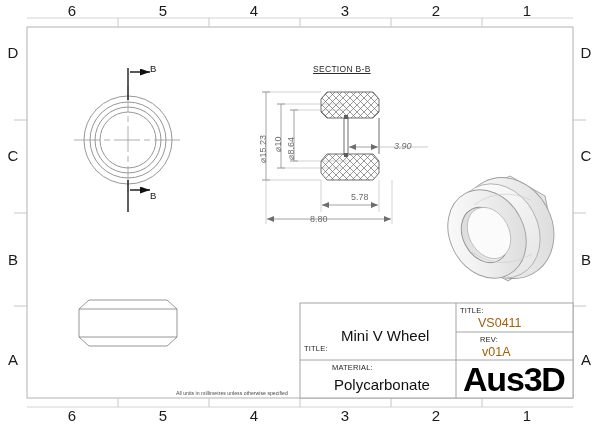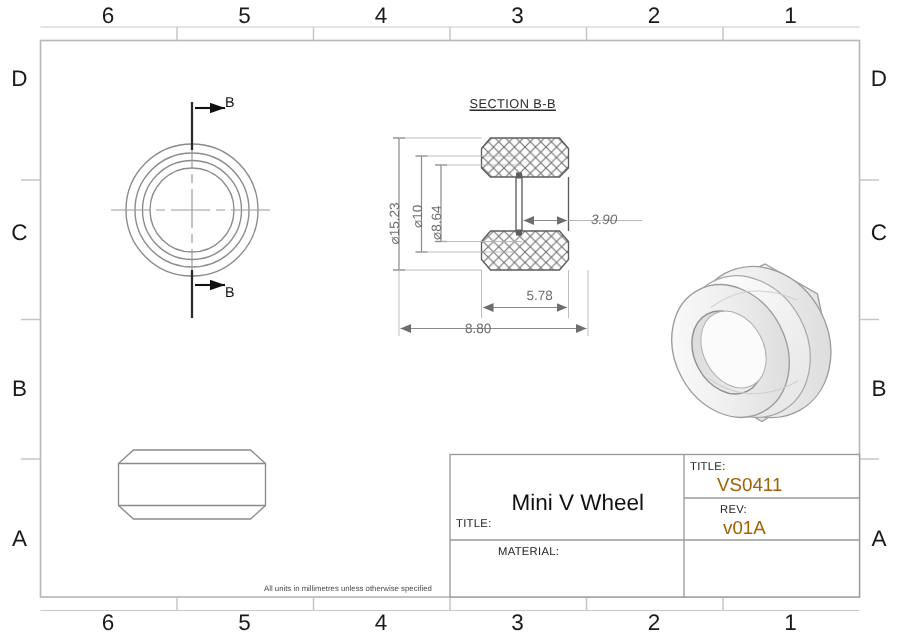--- a/index.html
+++ b/index.html
@@ -267,21 +267,23 @@
   <div class="dim" style="left:394px; top:141px;font-style:italic;">3.90</div>
   <div class="dim" style="left:335px; top:192px;padding-left:16px;">5.78</div>
   <div class="dim" style="left:310px; top:214px;">8.80</div>
 
   <div class="note" style="left:176px; top:390px;">All units in millimetres unless otherwise specified</div>
 
   <div class="tb-text tb-caption" style="left:304px; top:306px;margin-top:38px;">TITLE:</div>
   <div class="tb-text tb-value" style="left:341px; top:327px;text-align:right;">Mini V Wheel</div>
 
   <div class="tb-text tb-caption" style="left:304px; top:363px;margin-left:28px;">MATERIAL:</div>
+  <div class="tb-text tb-value" style="left:334px; top:376px;">Polycarbonate</div>
 
   <div class="tb-text tb-caption" style="left:460px; top:306px;">TITLE:</div>
   <div class="tb-text tb-value-sm" style="left:478px; top:316px;">VS0411</div>
 
   <div class="tb-text tb-caption" style="left:460px; top:335px;padding-left:20px;">REV:</div>
   <div class="tb-text tb-value-sm" style="left:482px; top:345px;">v01A</div>
 
+  <div class="brand" style="left:463px; top:360px;">Aus3D</div>
 
 </div>
 
 </body></html>

